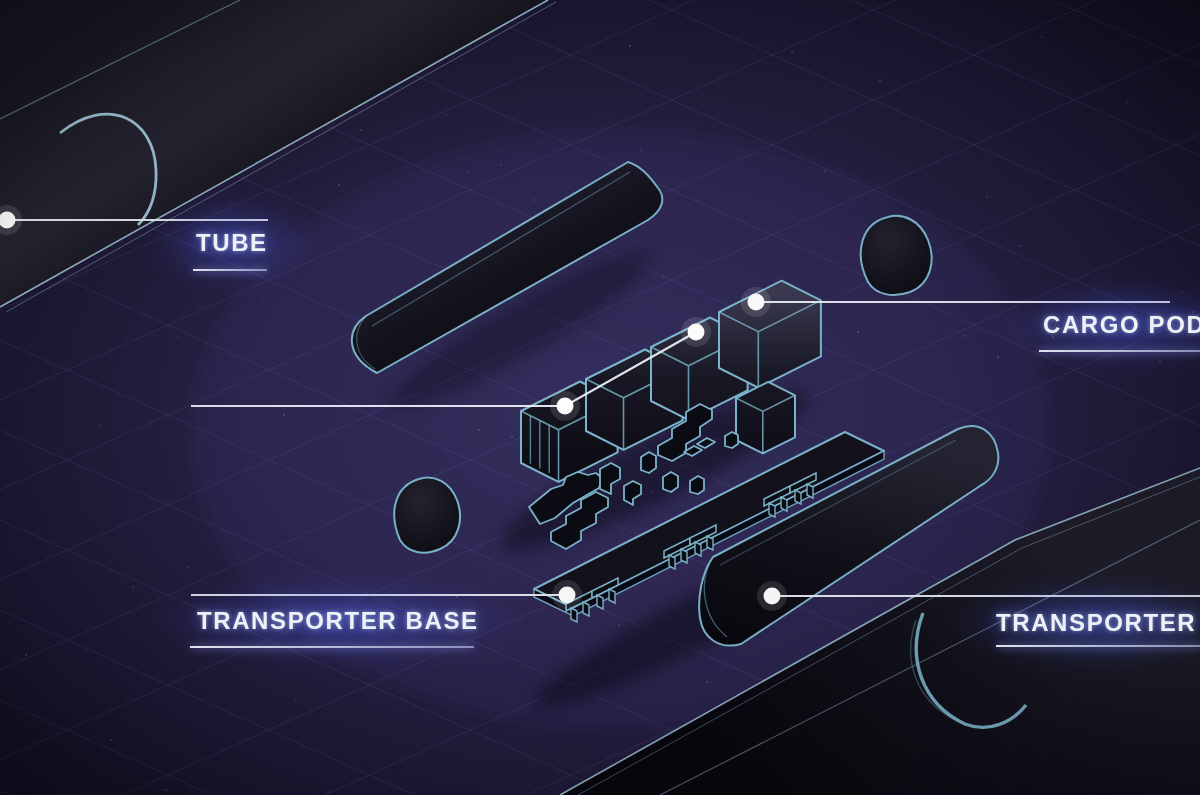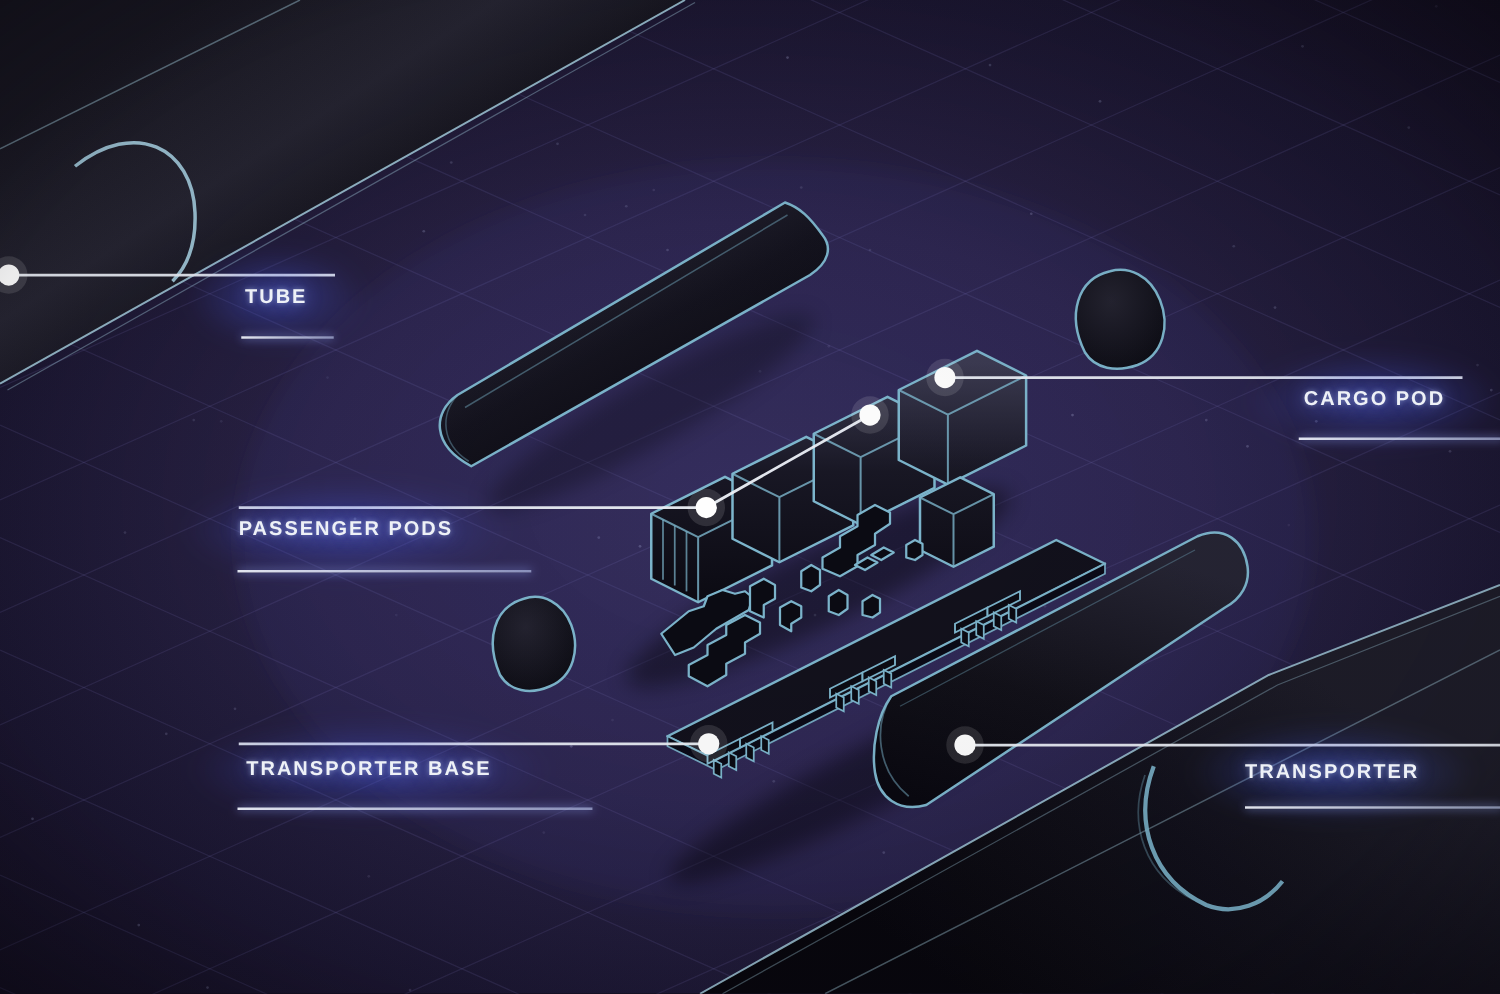--- a/index.html
+++ b/index.html
@@ -1,19 +1,19 @@
 <!DOCTYPE html>
 <html><head>
 <meta charset="utf-8">
 <style>
   html,body{margin:0;padding:0;background:#0d0a14;}
   body{width:1200px;height:795px;overflow:hidden;font-family:"Liberation Sans",sans-serif;}
   .scene{position:relative;width:1200px;height:795px;overflow:hidden;}
   #diagram{position:absolute;left:0;top:0;}
-  .label{position:absolute;font-weight:700;font-size:16px;letter-spacing:1.6px;
+  .label{position:absolute;font-weight:700;font-size:24px;letter-spacing:1.6px;
          color:#eef1f7;white-space:nowrap;
          text-shadow:0 0 14px rgba(130,150,255,.6),0 0 4px rgba(200,215,255,.5);}
   .label .glow{position:absolute;left:-46px;right:-46px;top:-30px;bottom:-30px;
          background:radial-gradient(closest-side,rgba(72,92,235,.42),rgba(72,92,235,0));
          filter:blur(9px);z-index:0;pointer-events:none;}
   .label .txt{position:relative;z-index:1;}
   .label .underline{position:absolute;height:2px;z-index:1;
          background:linear-gradient(90deg,rgba(242,246,255,.92),rgba(198,212,255,.6));
          box-shadow:0 0 8px rgba(150,170,255,.85);}
   
@@ -324,25 +324,20 @@
     <span class="txt">TUBE</span>
     <span class="underline"></span>
   </div>
 
   <div class="label" id="label-cargo-pod">
     <span class="glow"></span>
     <span class="txt">CARGO POD</span>
     <span class="underline"></span>
   </div>
 
-  <div class="label" id="label-passenger-pods">
-    <span class="glow"></span>
-    <span class="txt">PASSENGER PODS</span>
-    <span class="underline"></span>
-  </div>
 
   <div class="label" id="label-transporter-base">
     <span class="glow"></span>
     <span class="txt">TRANSPORTER BASE</span>
     <span class="underline"></span>
   </div>
 
   <div class="label" id="label-transporter">
     <span class="glow"></span>
     <span class="txt">TRANSPORTER</span>

